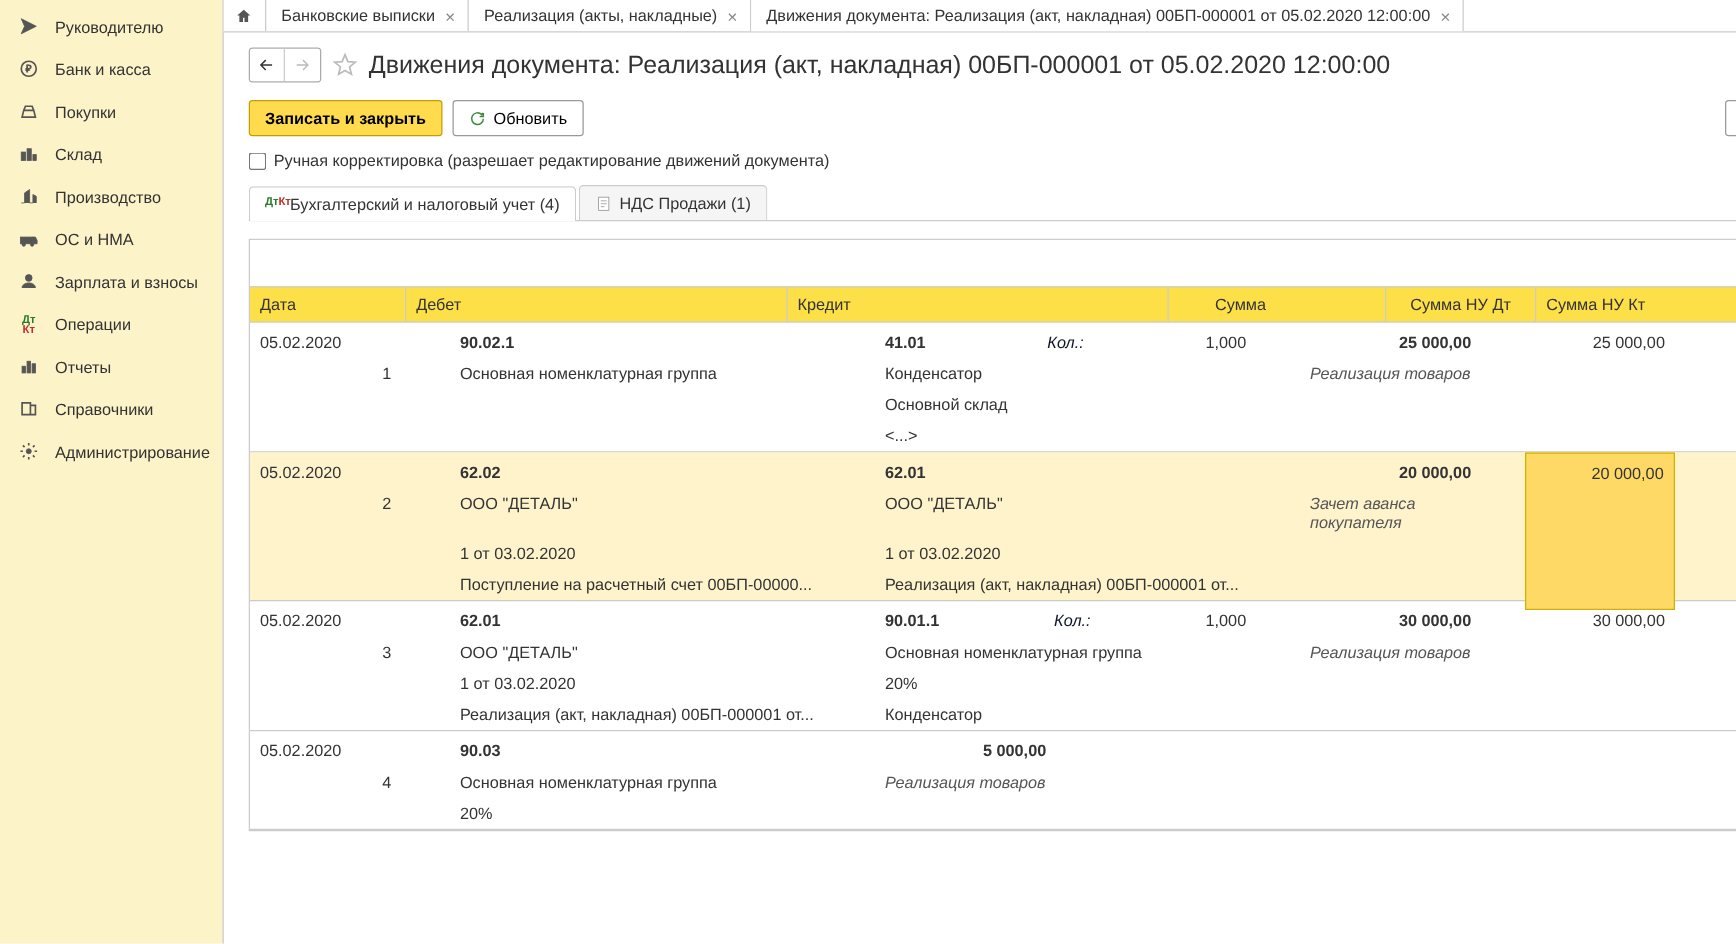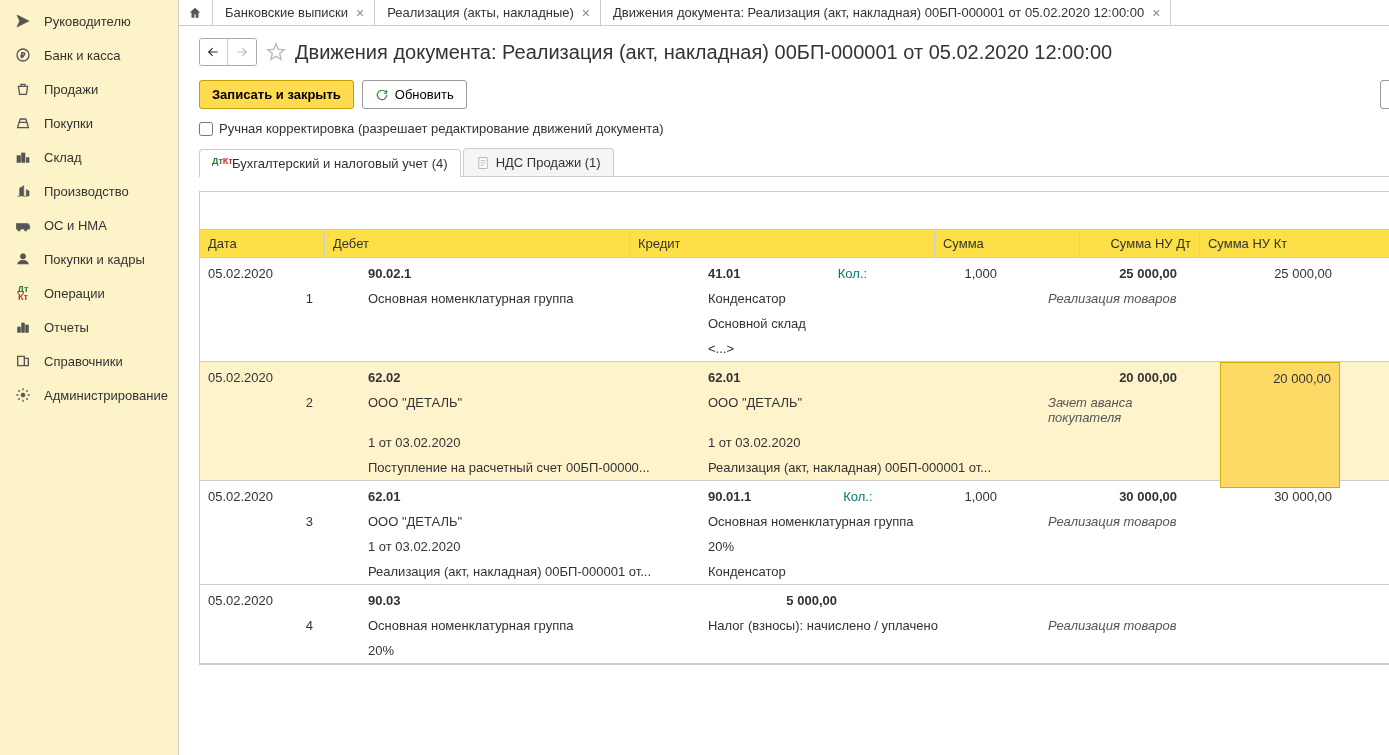--- a/index.html
+++ b/index.html
@@ -37,39 +37,39 @@
 .inner-tab.active { background: #fff; position: relative; top: 1px; }
 .tab-icon { width: 14px; height: 14px; display: inline-flex; }
 .table-wrap { margin-top: 14px; border: 1px solid #ccc; }
 .table-toolbar { display: flex; justify-content: flex-end; padding: 4px; }
 .grid { width: 100%; }
 .grid-header { display: flex; background: #fde047; border-top: 1px solid #ccc; border-bottom: 1px solid #ccc; }
 .grid-header .col { padding: 6px 8px; border-right: 1px solid #ccc; font-weight: normal; }
 .col-date { width: 125px; }
 .col-debit { width: 305px; }
 .col-credit { width: 305px; }
-.col-sum { width: 145px; text-align: right; }
+.col-sum { width: 145px; text-align: right; margin-left: 29px; }
 .col-nudt { width: 120px; text-align: right; }
 .col-nukt { width: 110px; text-align: right; }
 .grid-body .row-group { border-bottom: 1px solid #ccc; }
 .grid-body .row-group.selected { background: #fff3cc; }
 .row-line { display: flex; gap: 35px; }
 .row-line .cell { padding: 5px 8px; }
 .row-line.first .cell { padding-top: 8px; }
 .cell-date { width: 125px; }
 .cell-num { width: 125px; text-align: right; padding-right: 12px !important; }
 .cell-debit { width: 305px; }
 .cell-credit { width: 305px; }
 .cell-sum { width: 145px; text-align: right; }
 .cell-nudt { width: 120px; text-align: right; }
 .cell-nukt { width: 110px; text-align: right; }
 .bold { font-weight: bold; }
 .italic { font-style: italic; color: #555; }
 .credit-inner { display: flex; justify-content: space-between; }
-.qty-label { color: #0f766e; }
+.qty-label { font-style: italic; color: #0f172a; }
 .selected-cell { background: #ffd966; border: 1px solid #d0b000; }
 .ellipsis { overflow: hidden; text-overflow: ellipsis; white-space: nowrap; }
 .dtkt-icon { font-size: 9px; line-height: 8px; font-weight: bold; }
 .dtkt-icon .dt { color: #2a7a2a; display: block; }
 .dtkt-icon .kt { color: #c03030; display: block; text-align: center; }
 </style>
 </head>
 <body>
 
 <div class="app">
@@ -88,28 +88,20 @@
             <svg viewBox="0 0 24 24">
               <circle cx="12" cy="12" r="9" fill="none" stroke="#555" stroke-width="2"></circle>
               <text x="12" y="16" text-anchor="middle" font-size="12" fill="#555">₽</text>
             </svg>
           </span>
           <span>Банк и касса</span>
         </div>
         <div class="sidebar-item">
           <span class="sidebar-icon">
             <svg viewBox="0 0 24 24">
-              <path d="M5 8h14l-2 12H7z M9 8V5h6v3" fill="none" stroke="#555" stroke-width="2"></path>
-            </svg>
-          </span>
-          <span>Продажи</span>
-        </div>
-        <div class="sidebar-item">
-          <span class="sidebar-icon">
-            <svg viewBox="0 0 24 24">
               <path d="M4 19h16l-2-8H6zM6 11l2-5h8l2 5" fill="none" stroke="#555" stroke-width="2"></path>
             </svg>
           </span>
           <span>Покупки</span>
         </div>
         <div class="sidebar-item">
           <span class="sidebar-icon">
             <svg viewBox="0 0 24 24">
               <rect x="3" y="10" width="5" height="10" fill="#555"></rect>
               <rect x="10" y="6" width="5" height="14" fill="#555"></rect>
@@ -137,21 +129,21 @@
           </span>
           <span>ОС и НМА</span>
         </div>
         <div class="sidebar-item">
           <span class="sidebar-icon">
             <svg viewBox="0 0 24 24">
               <circle cx="12" cy="8" r="4" fill="#555"></circle>
               <path d="M4 20c0-4 4-6 8-6s8 2 8 6" fill="#555"></path>
             </svg>
           </span>
-          <span>Покупки и кадры</span>
+          <span>Зарплата и взносы</span>
         </div>
         <div class="sidebar-item">
           <span class="sidebar-icon">
             <span class="dtkt-icon">
               <span class="dt">Дт</span>
               <span class="kt">Кт</span>
             </span>
           </span>
           <span>Операции</span>
         </div>
@@ -285,21 +277,21 @@
                 <path fill="#555" d="M7 10l5 5 5-5z"></path>
               </svg>
           </button>
         </div>
         <div class="grid">
           <div class="grid-header">
             <div class="col col-date">Дата</div>
             <div class="col col-debit">Дебет</div>
             <div class="col col-credit">Кредит</div>
             <div class="col col-sum" style="text-align:left">Сумма</div>
-            <div class="col col-nudt" style="text-align:right">Сумма НУ Дт</div>
+            <div class="col col-nudt" style="text-align:center">Сумма НУ Дт</div>
             <div class="col col-nukt" style="text-align:left;border-right:none">Сумма НУ Кт</div>
           </div>
           <div class="grid-body" id="grid-body">
               <div class="row-group">
                 <div class="row-line first">
                   <div class="cell cell-date">05.02.2020</div>
                   <div class="cell cell-debit bold">90.02.1</div>
                   <div class="cell cell-credit">
                     <div class="credit-inner">
                       <span class="bold">41.01</span>
@@ -418,21 +410,20 @@
                 <div class="row-line first">
                   <div class="cell cell-date">05.02.2020</div>
                   <div class="cell cell-debit bold">90.03</div>
                   <div class="cell cell-sum bold">5 000,00</div>
                   <div class="cell cell-nudt"></div>
                   <div class="cell cell-nukt"></div>
                 </div>
                 <div class="row-line">
                   <div class="cell cell-num">4</div>
                   <div class="cell cell-debit ellipsis">Основная номенклатурная группа</div>
-                  <div class="cell cell-credit ellipsis">Налог (взносы): начислено / уплачено</div>
                   <div class="cell cell-sum italic" style="text-align:left">Реализация товаров</div>
                   <div class="cell cell-nudt"></div>
                   <div class="cell cell-nukt"></div>
                 </div>
                 <div class="row-line">
                   <div class="cell cell-date"></div>
                   <div class="cell cell-debit ellipsis">20%</div>
                   <div class="cell cell-credit ellipsis"></div>
                   <div class="cell cell-sum"></div>
                   <div class="cell cell-nudt"></div>

